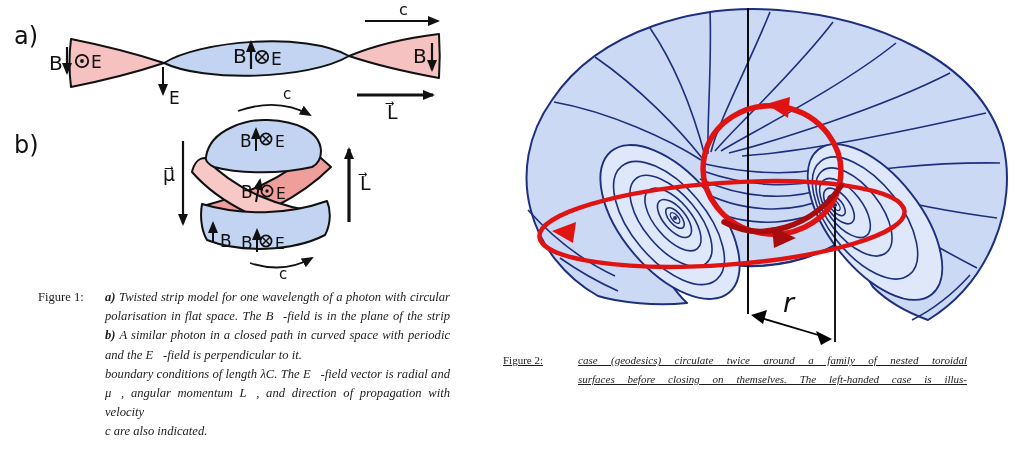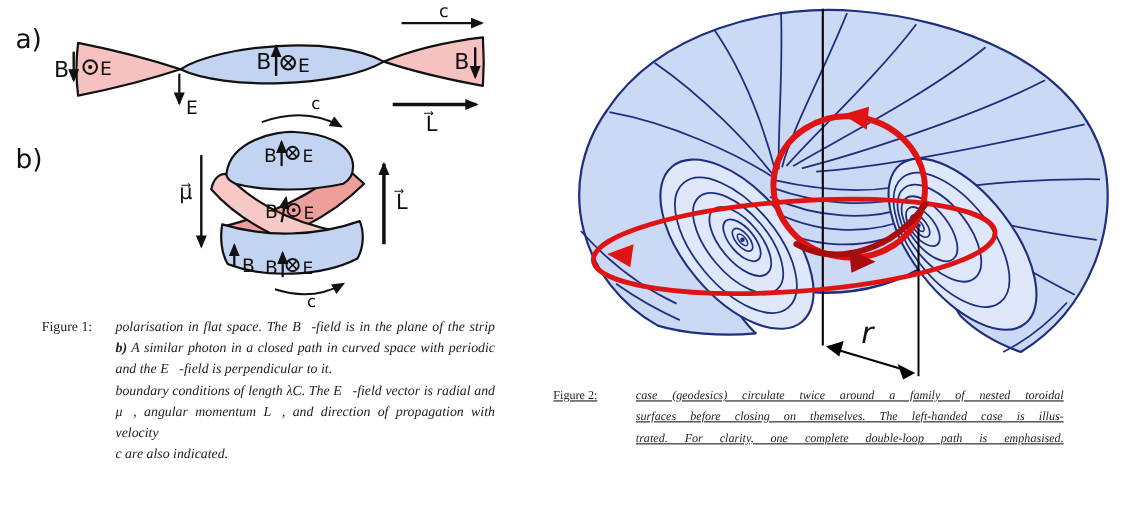--- a/index.html
+++ b/index.html
@@ -195,31 +195,31 @@
       <ellipse cx="272" cy="170" rx="69" ry="64" transform="rotate(10 272 170)" fill="none" stroke="#e01313" stroke-width="5.5" stroke-linecap="round"></ellipse>
       <path d="M 224,222 C 262,243 312,227 341,186" fill="none" stroke="#a80c0c" stroke-width="5.5" stroke-linecap="round"></path>
       <path d="M 266,104 L 290,97 L 288,118 Z" fill="#e01313"></path>
       <path d="M 296,238 L 272,227 L 274,248 Z" fill="#a80c0c"></path>
     </g>
   </svg>
 
   <div class="caption caption1">
     <div class="cap-label">Figure 1:</div>
     <div class="cap-text">
+      <div class="cap-line"><span class="cap-b">a)</span><span> Twisted strip model for one wavelength of a photon with circular</span></div>
       <div class="cap-line"><span class="cap-b"></span><span>polarisation in flat space. The B⃗-field is in the plane of the strip</span></div>
       <div class="cap-line"><span class="cap-b">b)</span><span> A similar photon in a closed path in curved space with periodic</span></div>
       <div class="cap-line endp"><span class="cap-b"></span><span>and the E⃗-field is perpendicular to it.</span></div>
       <div class="cap-line"><span class="cap-b"></span><span>boundary conditions of length λC. The E⃗-field vector is radial and</span></div>
       <div class="cap-line"><span class="cap-b"></span><span>μ⃗, angular momentum L⃗, and direction of propagation with velocity</span></div>
       <div class="cap-line endp"><span class="cap-b"></span><span>c are also indicated.</span></div>
     </div>
   </div>
 
   <div class="caption caption2">
     <div class="cap-label">Figure 2:</div>
     <div class="cap-text">
       <div class="cap-line"><span>case (geodesics) circulate twice around a family of nested toroidal</span></div>
       <div class="cap-line"><span>surfaces before closing on themselves. The left-handed case is illus-</span></div>
-      <div class="cap-line"><span>trated.  For clarity, one complete double-loop path is emphasised.</span></div>
     </div>
   </div>
 
 </div>
 
 </body></html>

